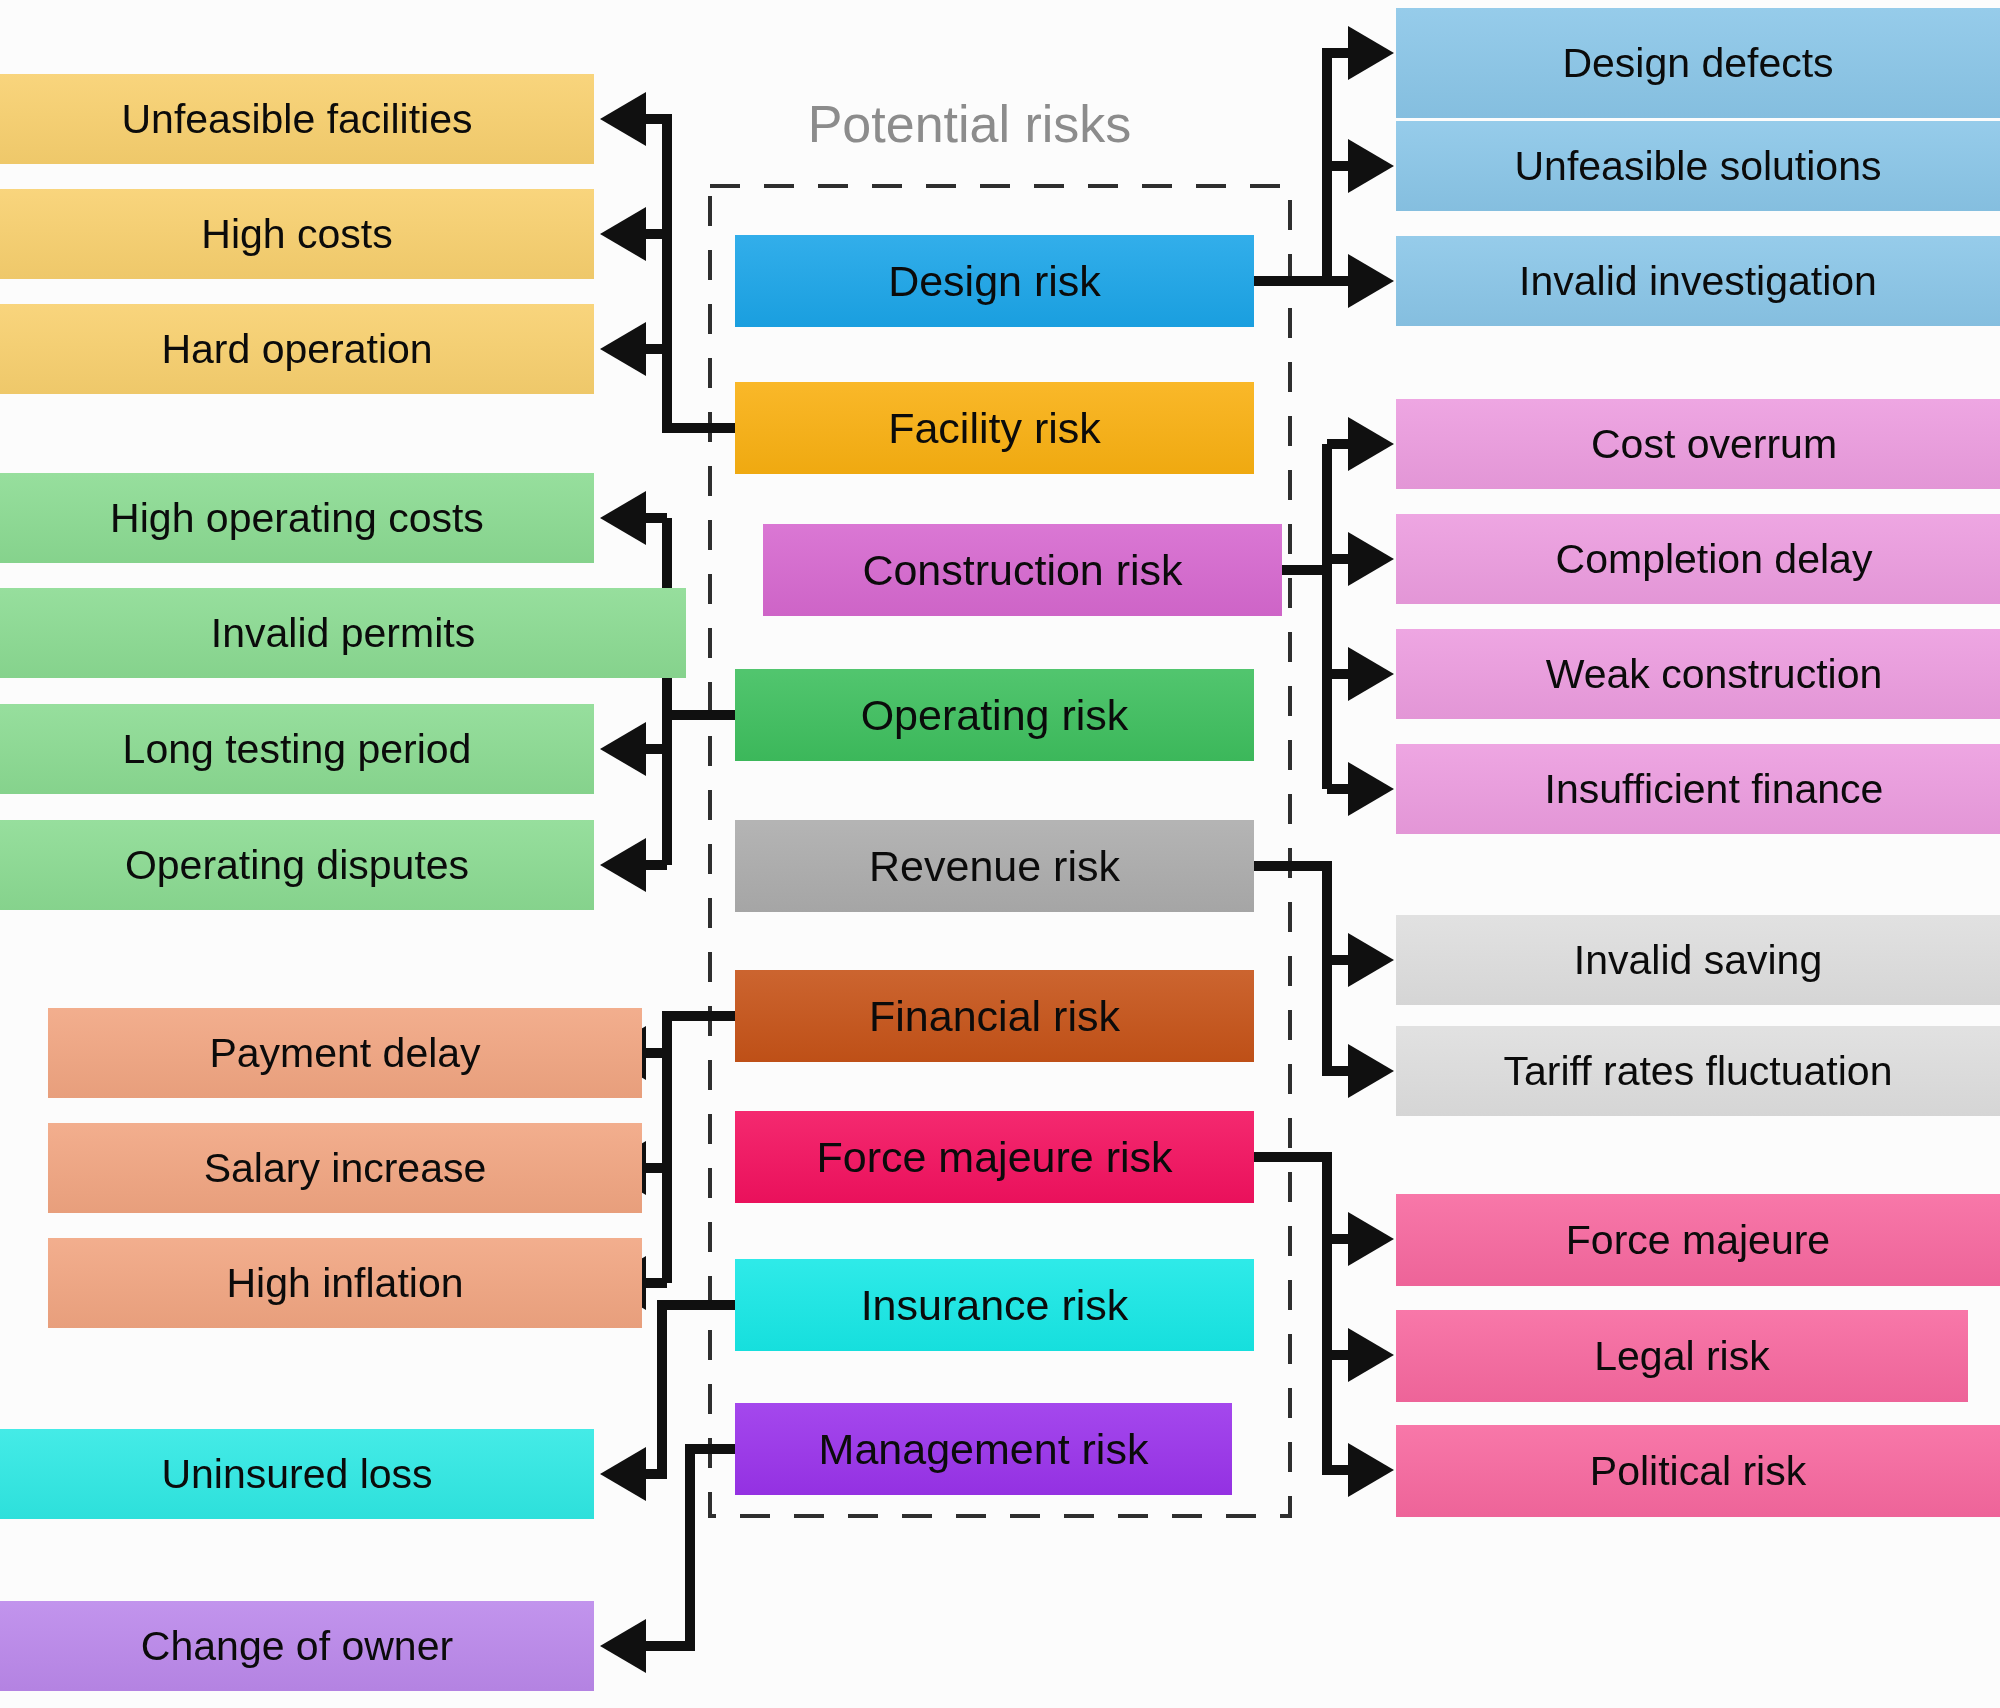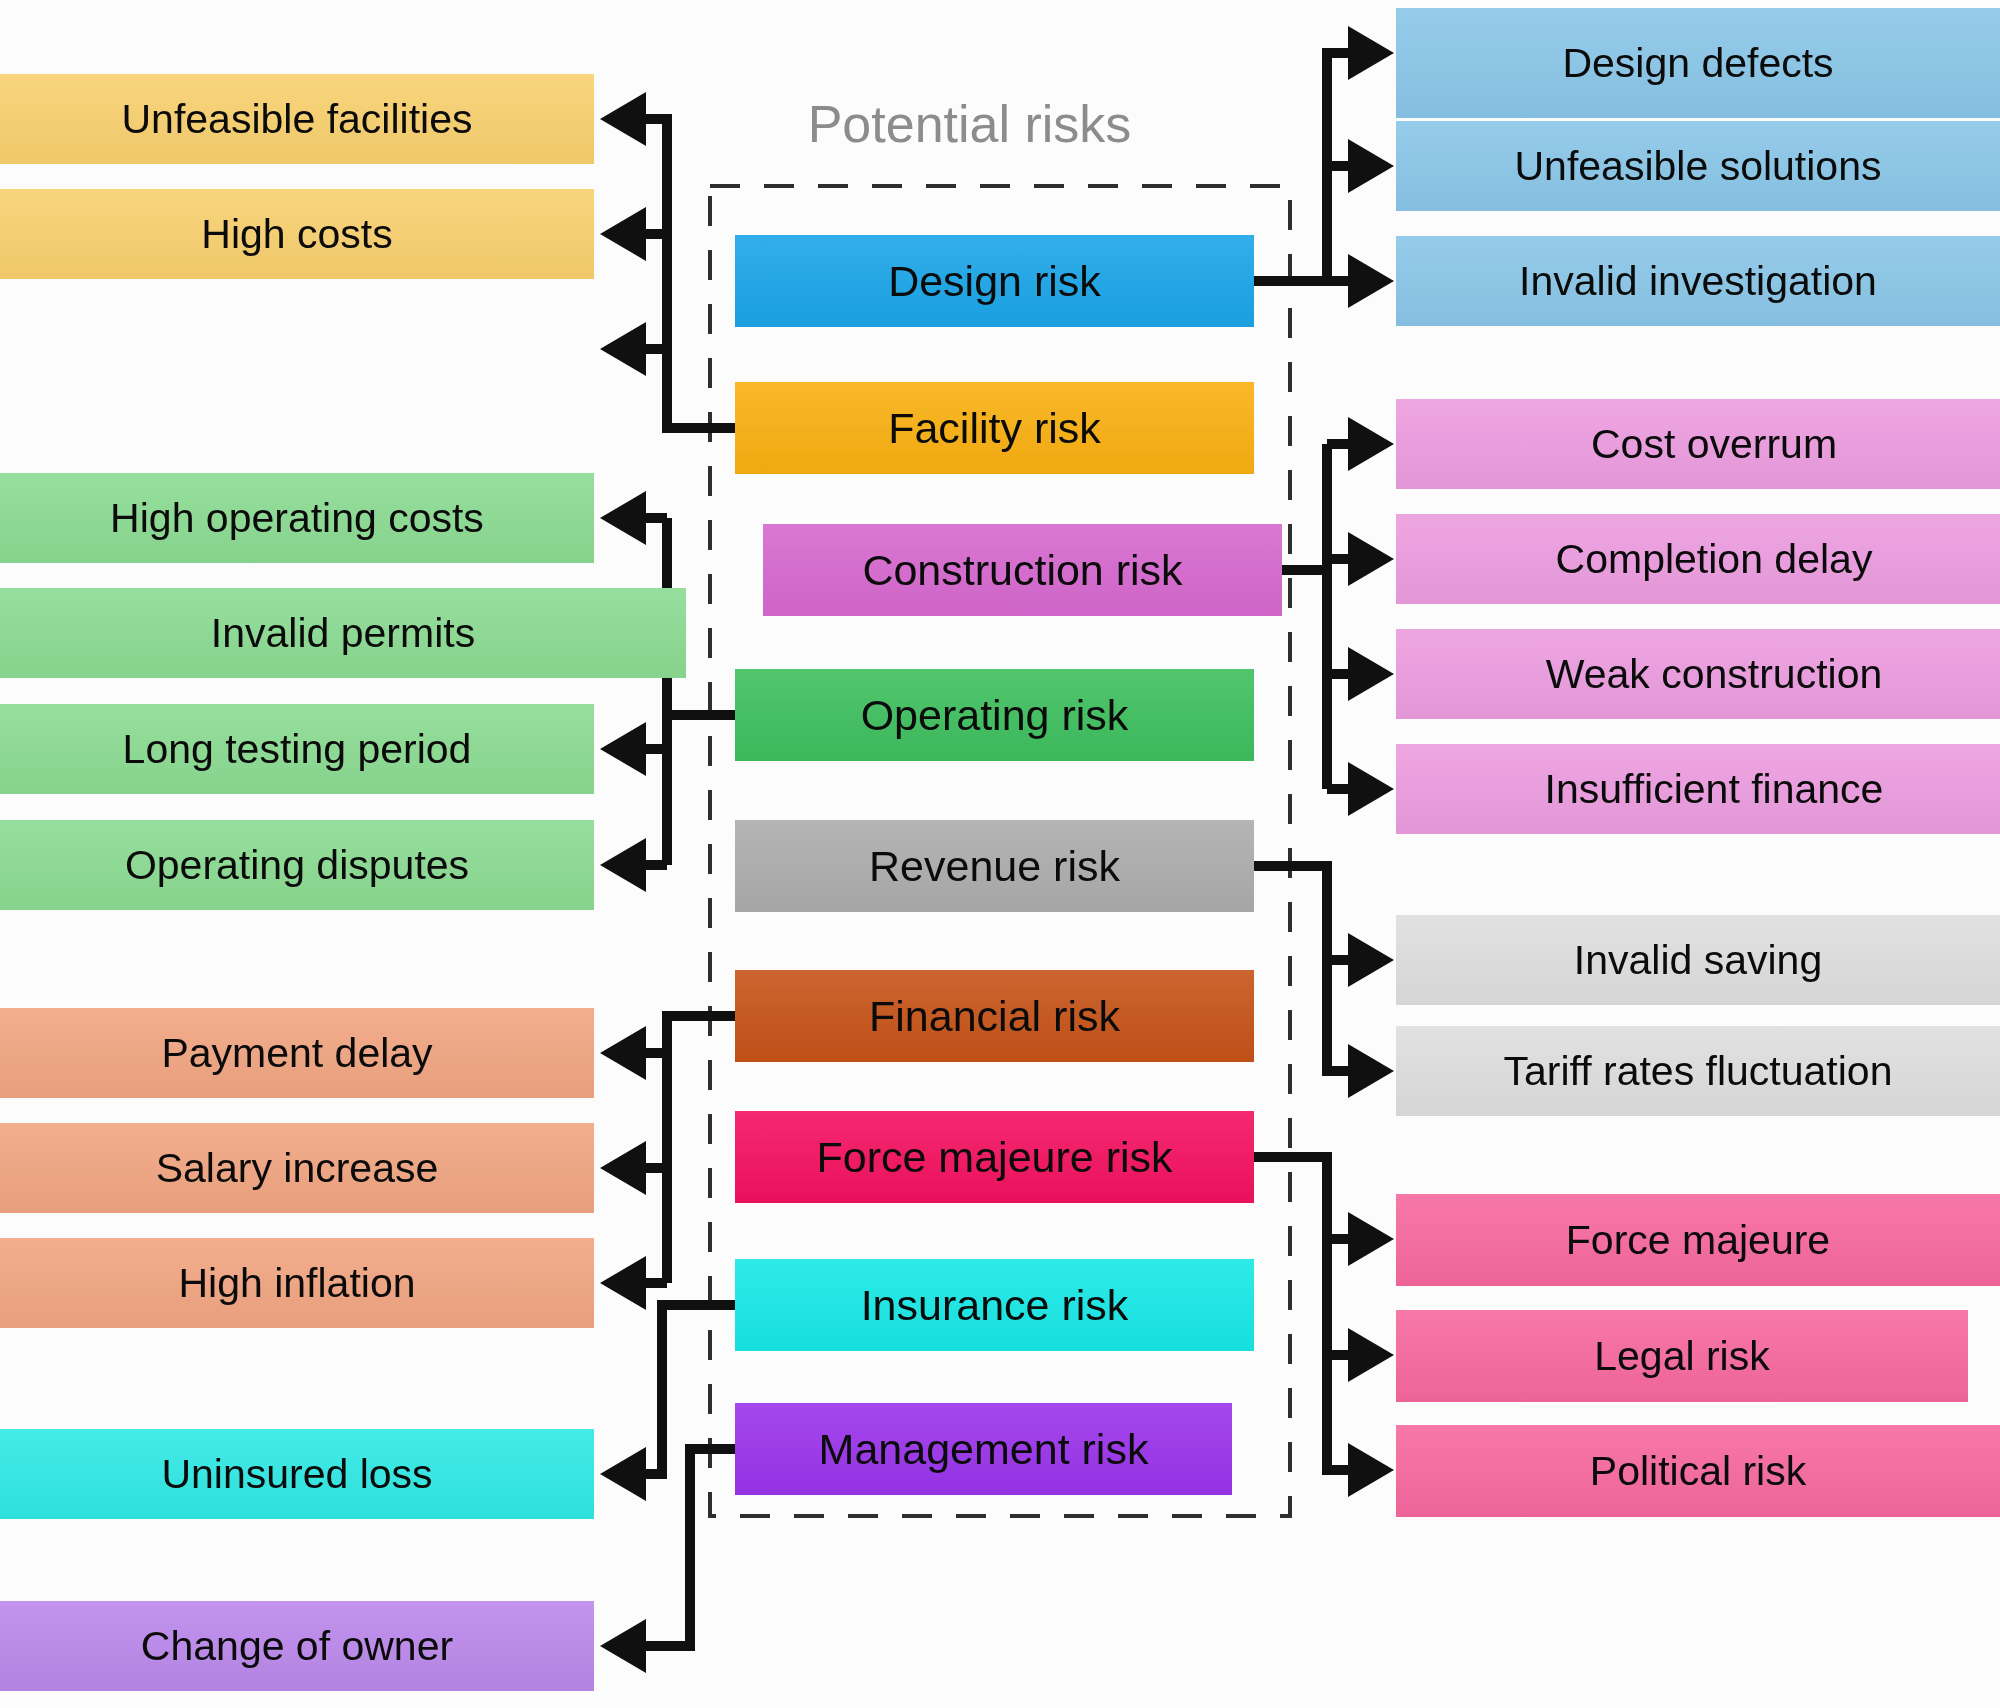--- a/index.html
+++ b/index.html
@@ -10,21 +10,21 @@
   .box{
     position:absolute;display:flex;align-items:center;justify-content:center;
     color:#0b0b0b;text-align:center;
     background-image:linear-gradient(rgba(255,255,255,.10),rgba(0,0,0,.04));
   }
   .side{font-size:41px;}
   .mid{font-size:43px;}
   
   .c-yellow{background-color:#F8D06E;}
   .c-greenlight{background-color:#8BDB92;}
-  .c-salmon{background-color:#F1A581;}
+  .c-salmon{background-color:#F1A581;margin-left:48px;}
   .c-cyanlight{background-color:#2FE9E4;}
   .c-purplelight{background-color:#BB88EB;}
   
   .c-blue{background-color:#1BA5E8;}
   .c-orange{background-color:#F9B011;}
   .c-orchid{background-color:#D668CF;}
   .c-green{background-color:#3EBF5E;}
   .c-gray{background-color:#ACACAC;}
   .c-brown{background-color:#C65318;}
   .c-deeppink{background-color:#F3115F;}
@@ -117,20 +117,23 @@
     <polygon points="1394,1355 1348,1328 1348,1382"></polygon>
     <polygon points="1394,1470 1348,1443 1348,1497"></polygon>
   </svg>
 
   <div class="box side c-yellow" style="left:0;top:74px;width:594px;height:90px">
       <span>Unfeasible facilities</span>
     </div>
   <div class="box side c-yellow" style="left:0;top:189px;width:594px;height:90px">
       <span>High costs</span>
     </div>
+  <div class="box side c-yellow" style="left:0;top:304px;width:594px;height:90px">
+      <span>Hard operation</span>
+    </div>
 
   <div class="box side c-greenlight" style="left:0;top:473px;width:594px;height:90px">
       <span>High operating costs</span>
     </div>
   <div class="box side c-greenlight" style="left:0;top:588px;width:686px;height:90px">
       <span>Invalid permits</span>
     </div>
   <div class="box side c-greenlight" style="left:0;top:704px;width:594px;height:90px">
       <span>Long testing period</span>
     </div>

